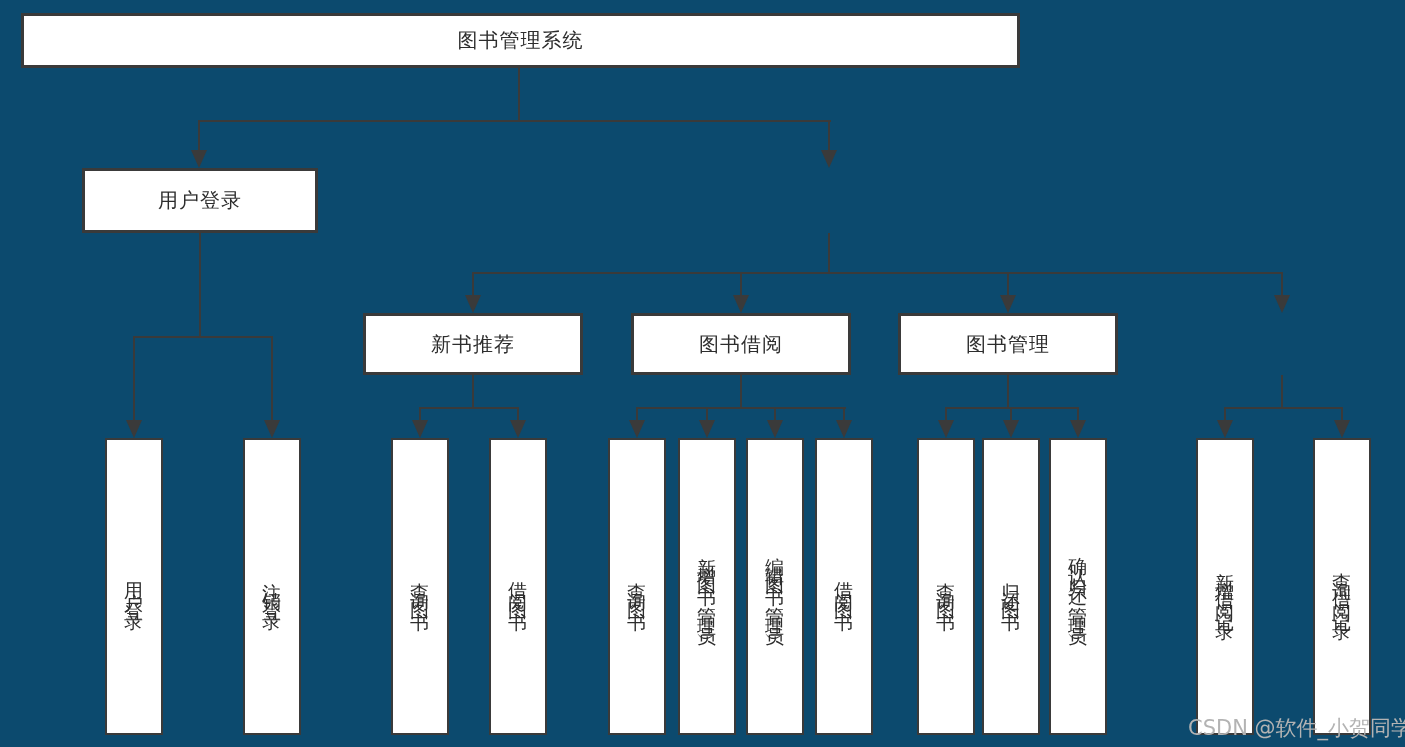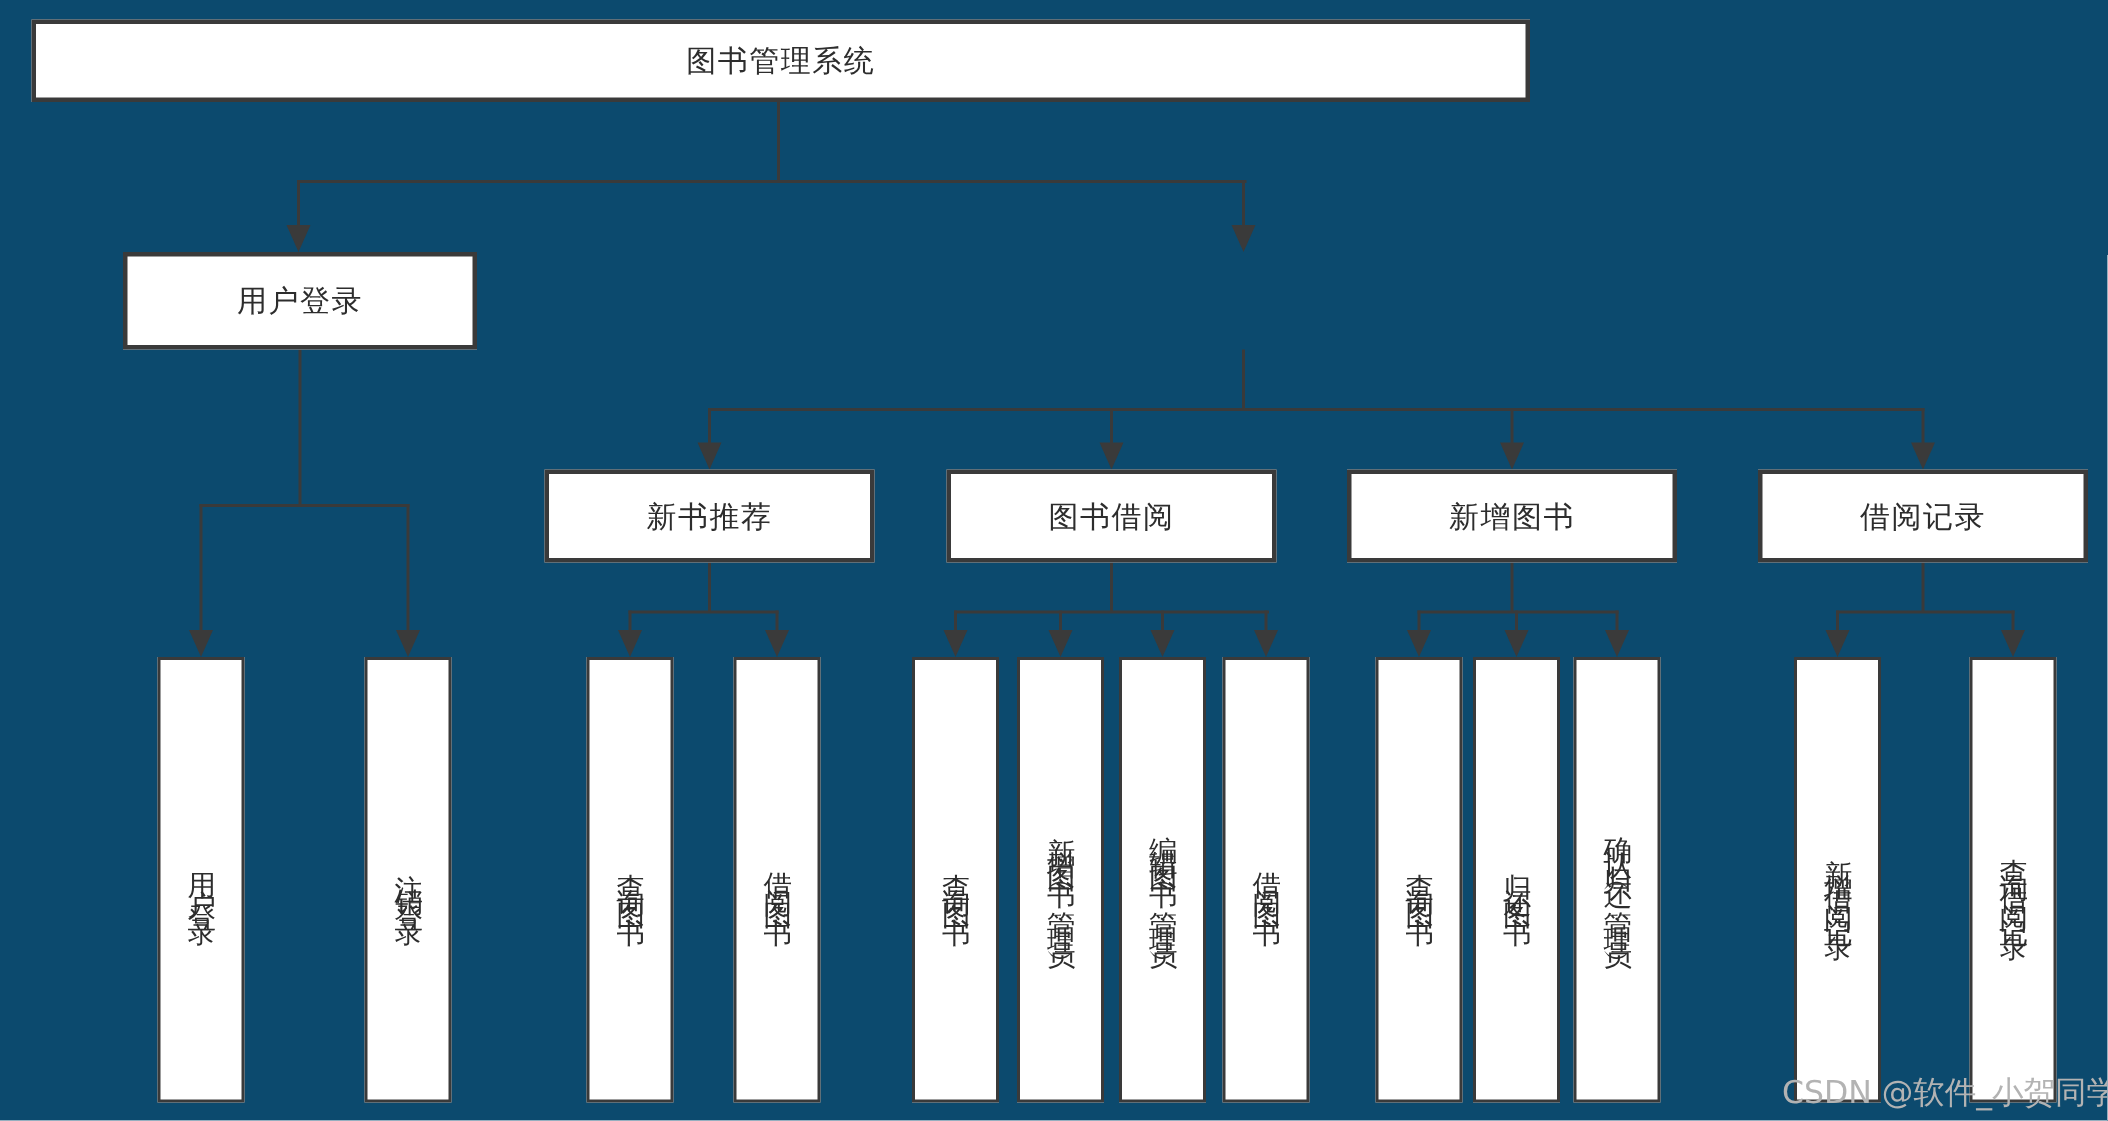--- a/index.html
+++ b/index.html
@@ -137,24 +137,21 @@
     <span class="lbl">用户登录</span>
   </div>
 
   <div class="box" style="left:631px;top:313px;width:220px;height:62px">
     <span class="lbl">图书借阅</span>
   </div>
   <div class="box" style="left:363px;top:313px;width:220px;height:62px">
     <span class="lbl">新书推荐</span>
   </div>
   <div class="box" style="left:898px;top:313px;width:220px;height:62px">
-    <span class="lbl">新增图书</span>
-  </div>
-  <div class="box" style="left:1172px;top:313px;width:220px;height:62px">
-    <span class="lbl">借阅记录</span>
+    <span class="lbl">图书管理</span>
   </div>
 
   <div class="box leaf" style="left:105px;top:438px;width:58px;height:297px">
     <span class="lbl">用户登录</span>
   </div>
   <div class="box leaf" style="left:243px;top:438px;width:58px;height:297px">
     <span class="lbl">注销登录</span>
   </div>
   <div class="box leaf" style="left:391px;top:438px;width:58px;height:297px">
     <span class="lbl">查询图书</span>

